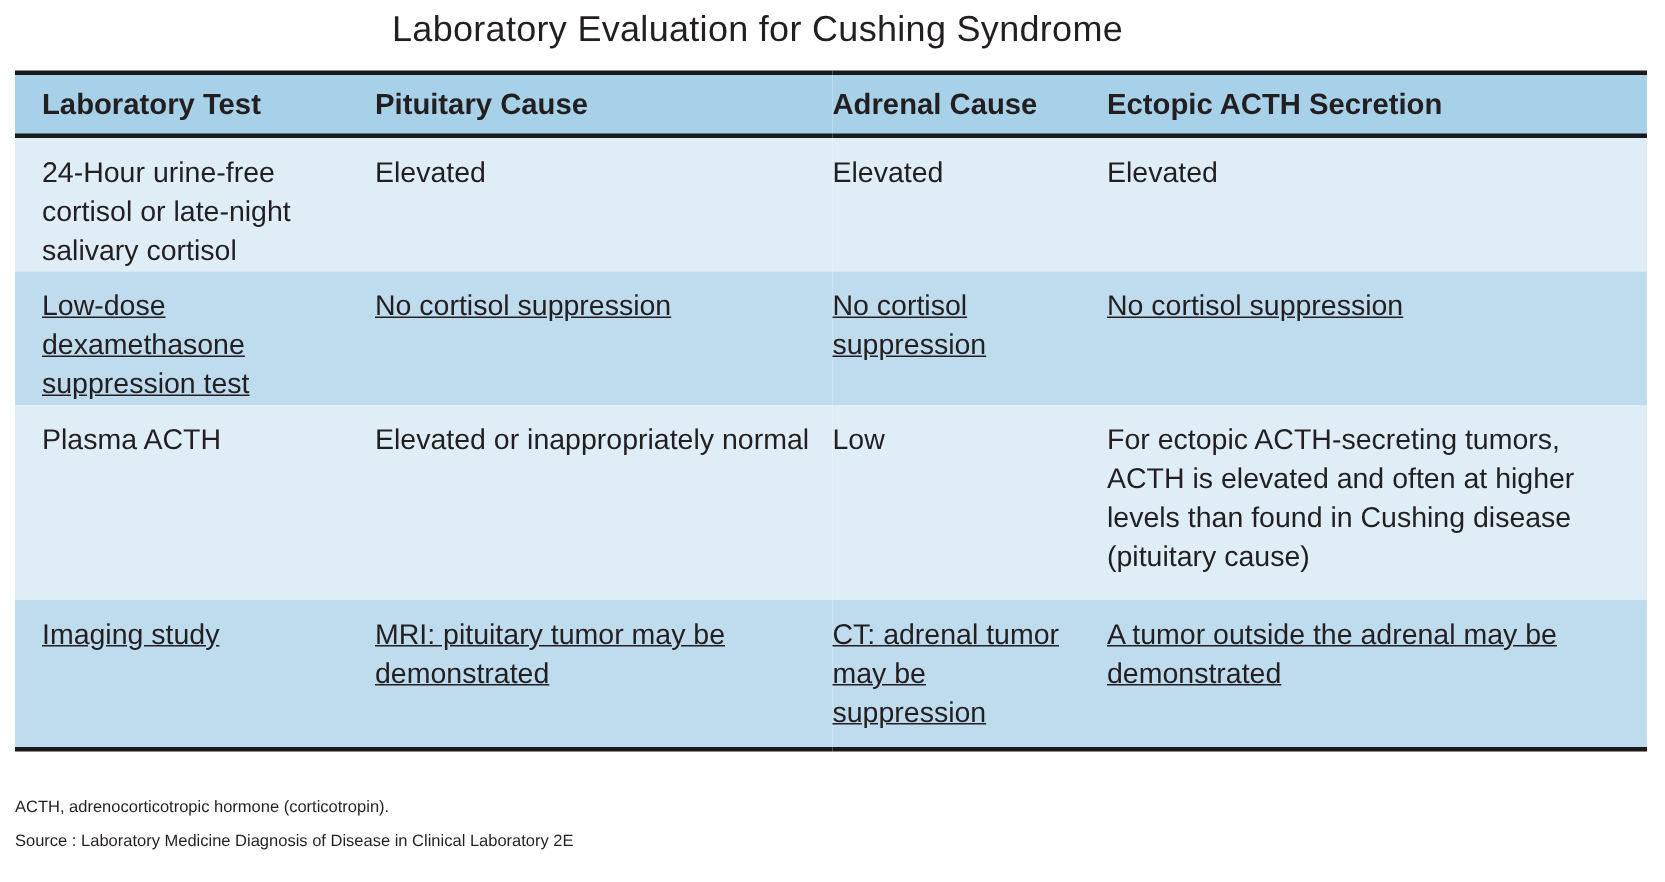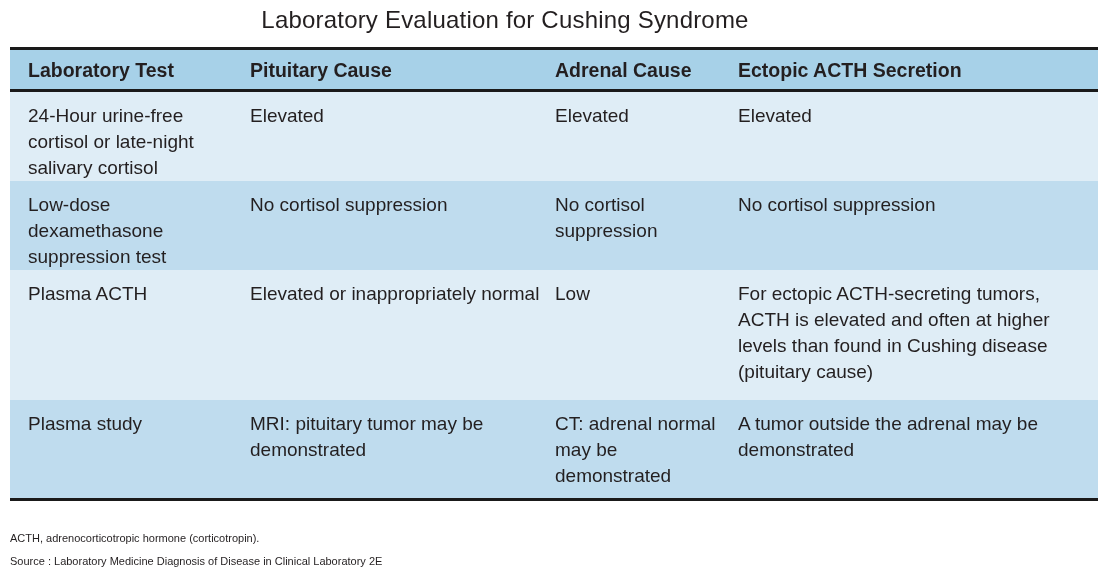--- a/index.html
+++ b/index.html
@@ -56,21 +56,21 @@
     padding: 0 14px 0 0;
     border-bottom: 3px solid var(--border, #1a1a1a);
     color: var(--text, #231f20);
   }
   tbody td {
     vertical-align: top;
     padding: 11px 14px 0 0;
   }
   th:first-child, td:first-child { padding-left: 18px; }
   tr.row-light { background: var(--row-light, #dfedf6); }
-  tr.row-medium { background: var(--row-medium, #bfdcee); }
+  tr.row-medium { background: var(--row-medium, #bfdcee); text-decoration: underline; }
   tr.h-98  { height: 74px; margin-left: 12px; }
   tr.h-130 { height: 130px; }
   tr.h-99  { height: 99px; }
   .footnotes {
     position: absolute;
     left: 10px;
     top: 527px;
     font-size: 11px;
     line-height: 23px;
     color: var(--text, #231f20);
@@ -111,23 +111,23 @@
         <td>No cortisol suppression</td>
         <td>No cortisol suppression</td>
       </tr>
       <tr class="row-light h-130">
         <td>Plasma ACTH</td>
         <td>Elevated or inappropriately normal</td>
         <td>Low</td>
         <td>For ectopic ACTH-secreting tumors, ACTH is elevated and often at higher levels than found in Cushing disease (pituitary cause)</td>
       </tr>
       <tr class="row-medium h-99">
-        <td>Plasma study</td>
+        <td>Imaging study</td>
         <td>MRI: pituitary tumor may be demonstrated</td>
-        <td>CT: adrenal normal may be demonstrated</td>
+        <td>CT: adrenal tumor may be suppression</td>
         <td>A tumor outside the adrenal may be demonstrated</td>
       </tr>
     </tbody>
   </table>
 
   <div class="footnotes">
     <div>ACTH, adrenocorticotropic hormone (corticotropin).</div>
     <div>Source : Laboratory Medicine Diagnosis of Disease in Clinical Laboratory 2E</div>
   </div>
 

